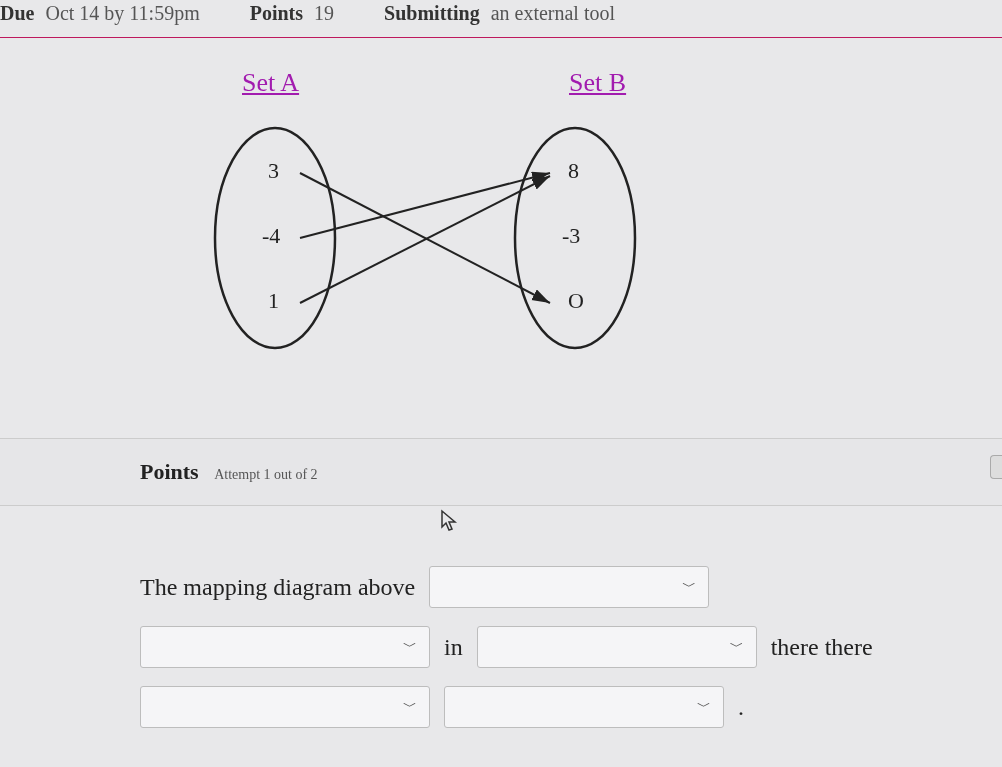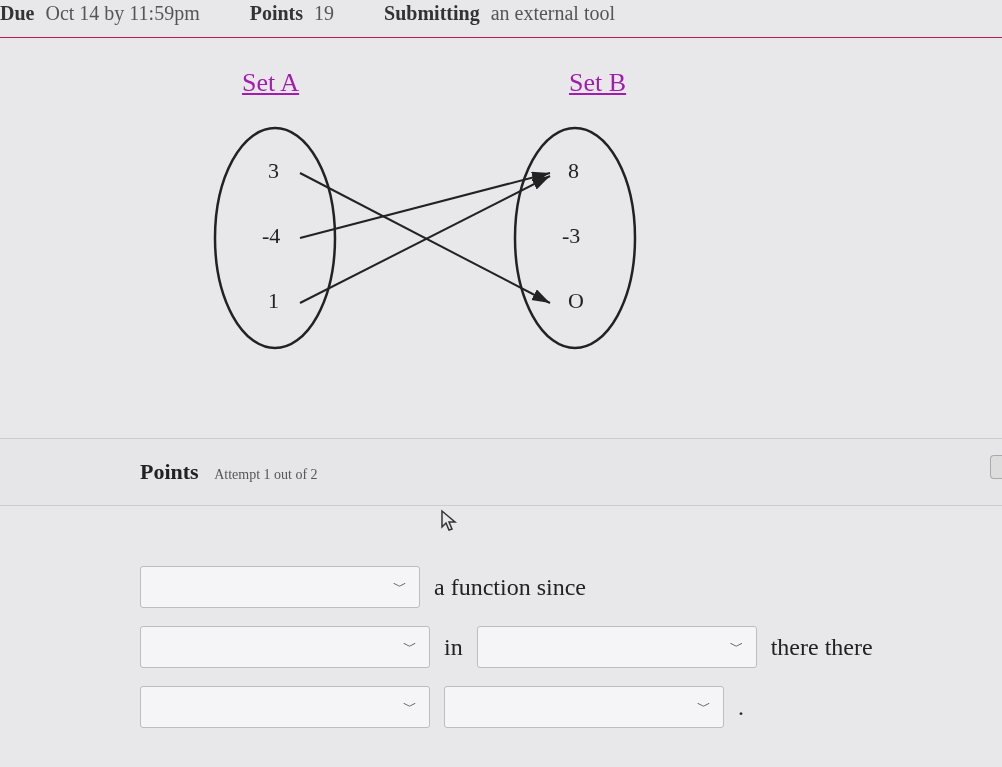--- a/index.html
+++ b/index.html
@@ -163,24 +163,24 @@
   <span class="cursor-icon">
     <svg width="20" height="24" viewBox="0 0 20 24">
       <path d="M2 2 L2 18 L6 14 L9 21 L12 20 L9 13 L15 13 Z" fill="none" stroke="#333" stroke-width="1.5"></path>
     </svg>
   </span>
   <div class="side-badge"></div>
 </div>
 
 <div class="sentence">
   <div class="row">
+    <span>The mapping diagram above</span>
     <div class="dropdown dd-w1">
       <span class="chev">﹀</span>
     </div>
-    <span>a function since</span>
   </div>
   <div class="row">
     <div class="dropdown dd-w2">
       <span class="chev">﹀</span>
     </div>
     <span>in</span>
     <div class="dropdown dd-w1">
       <span class="chev">﹀</span>
     </div>
     <span>there there</span>

